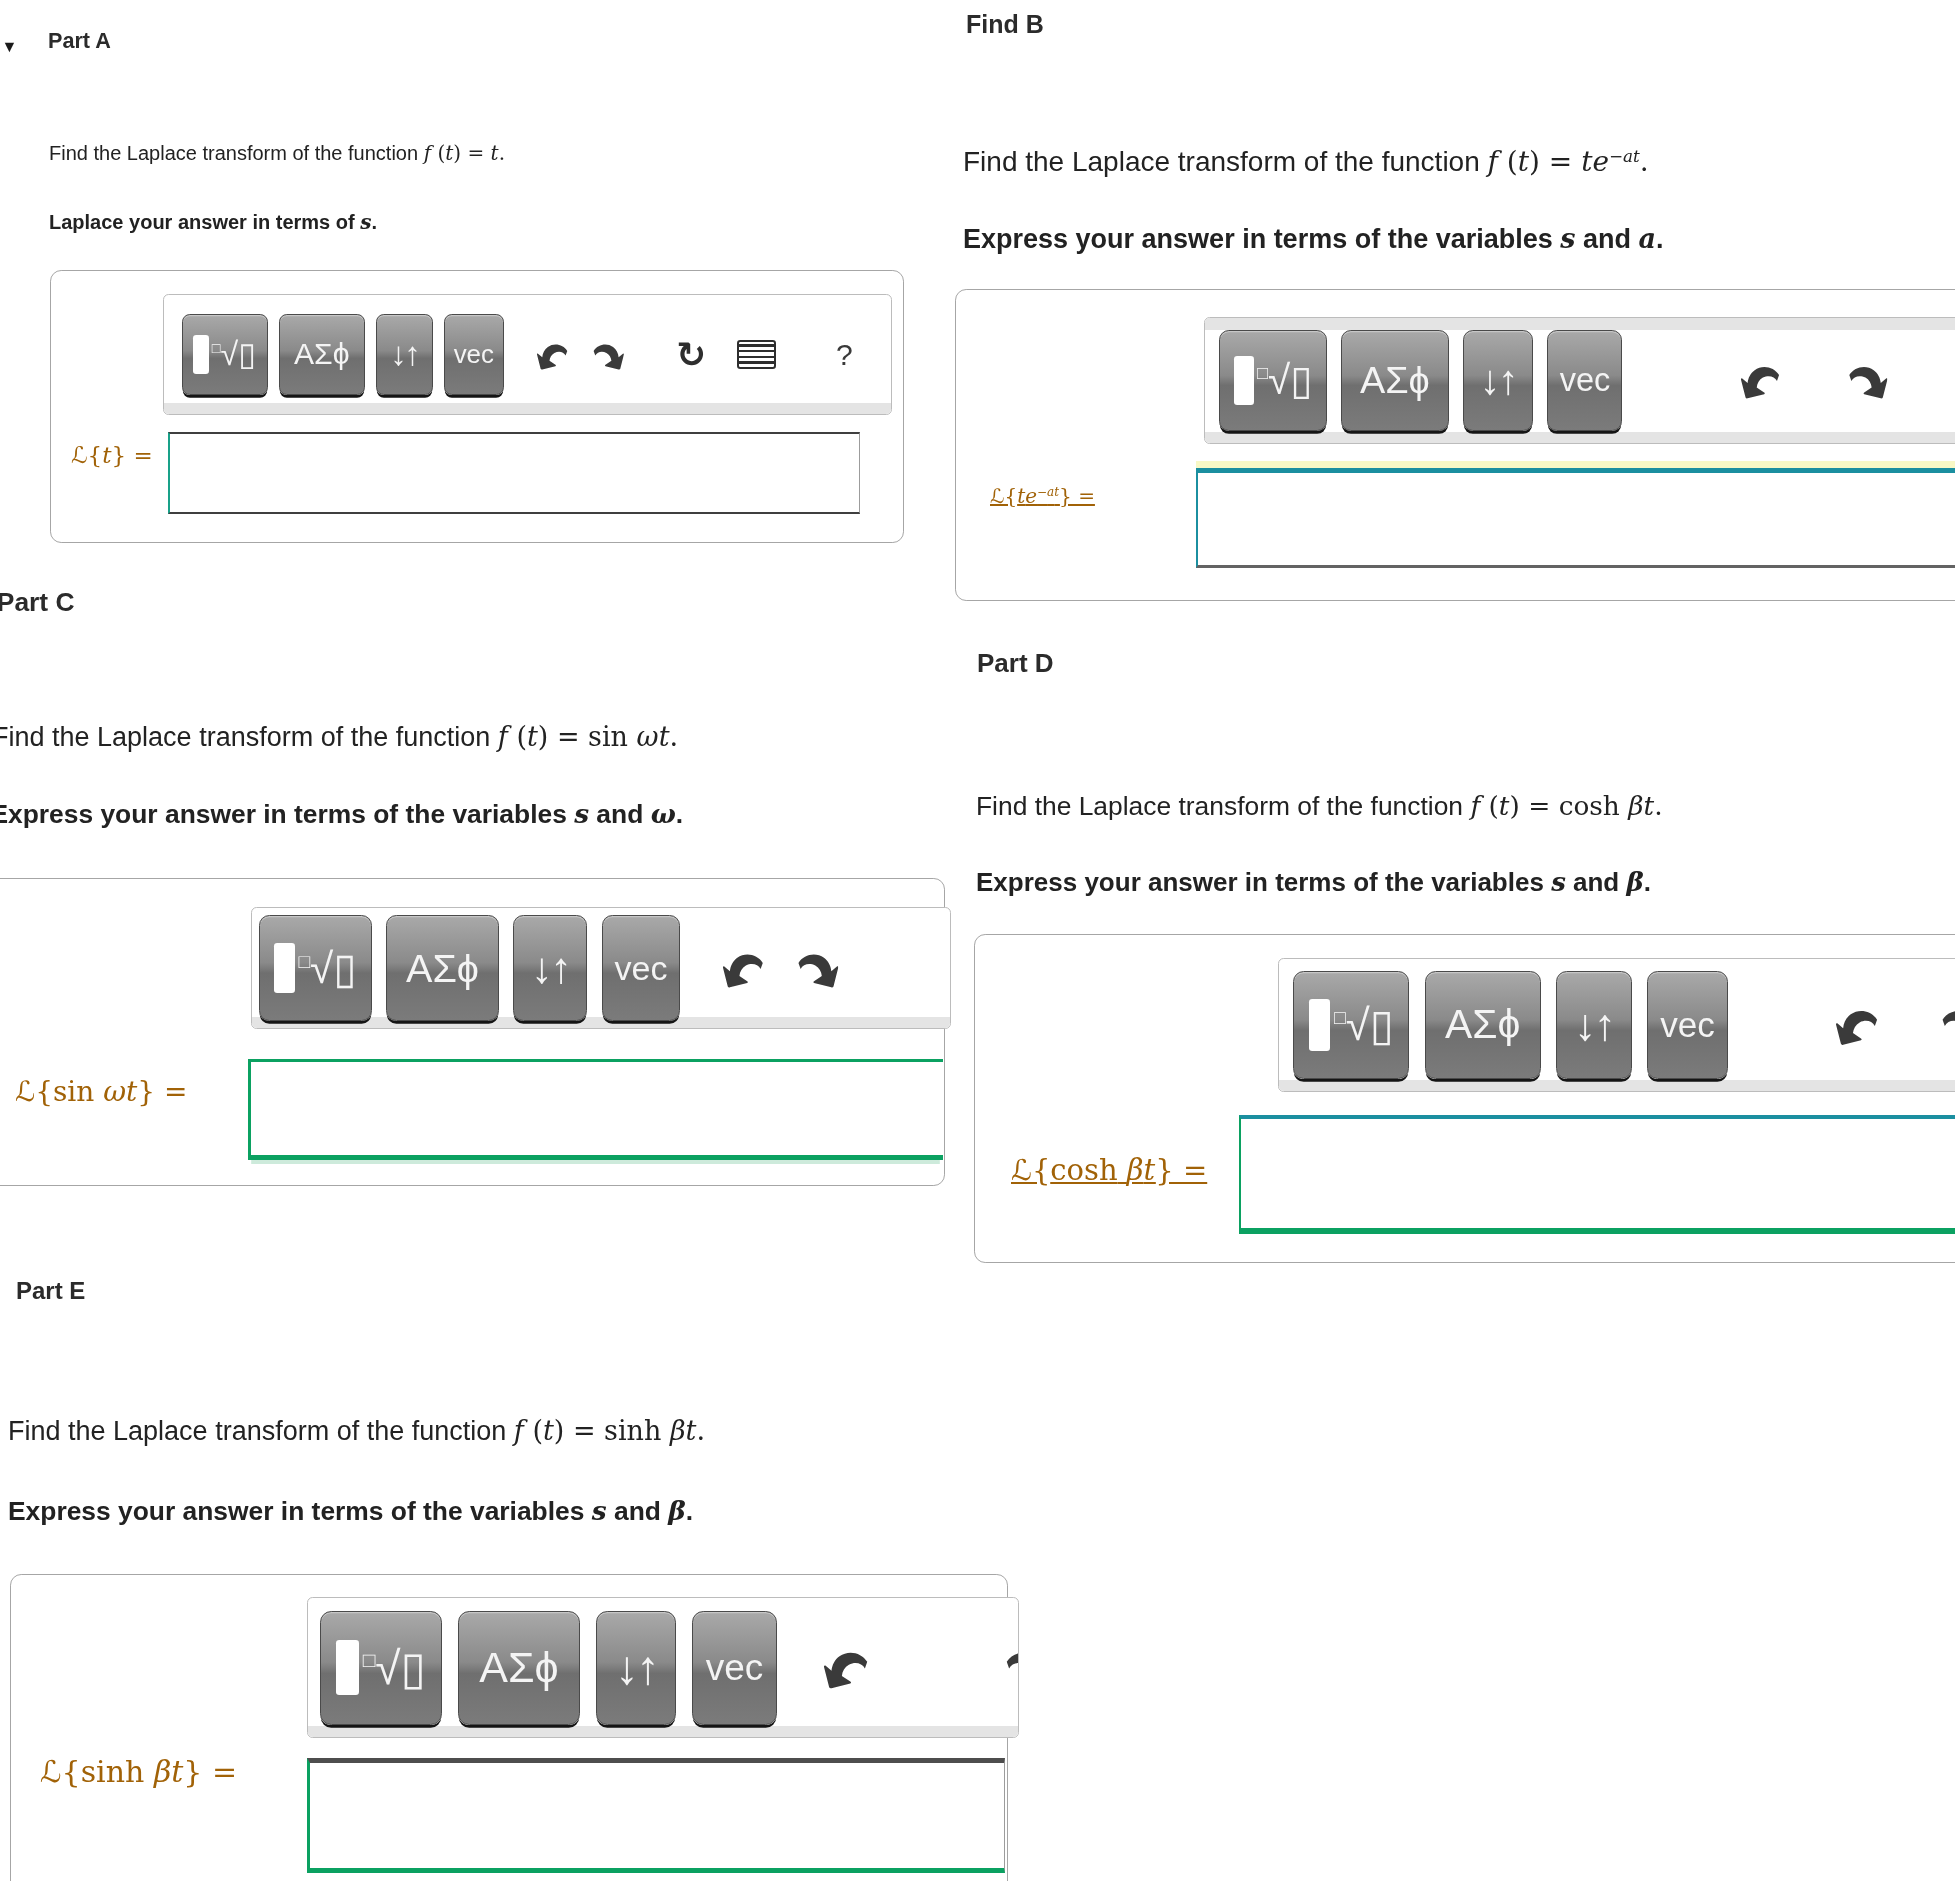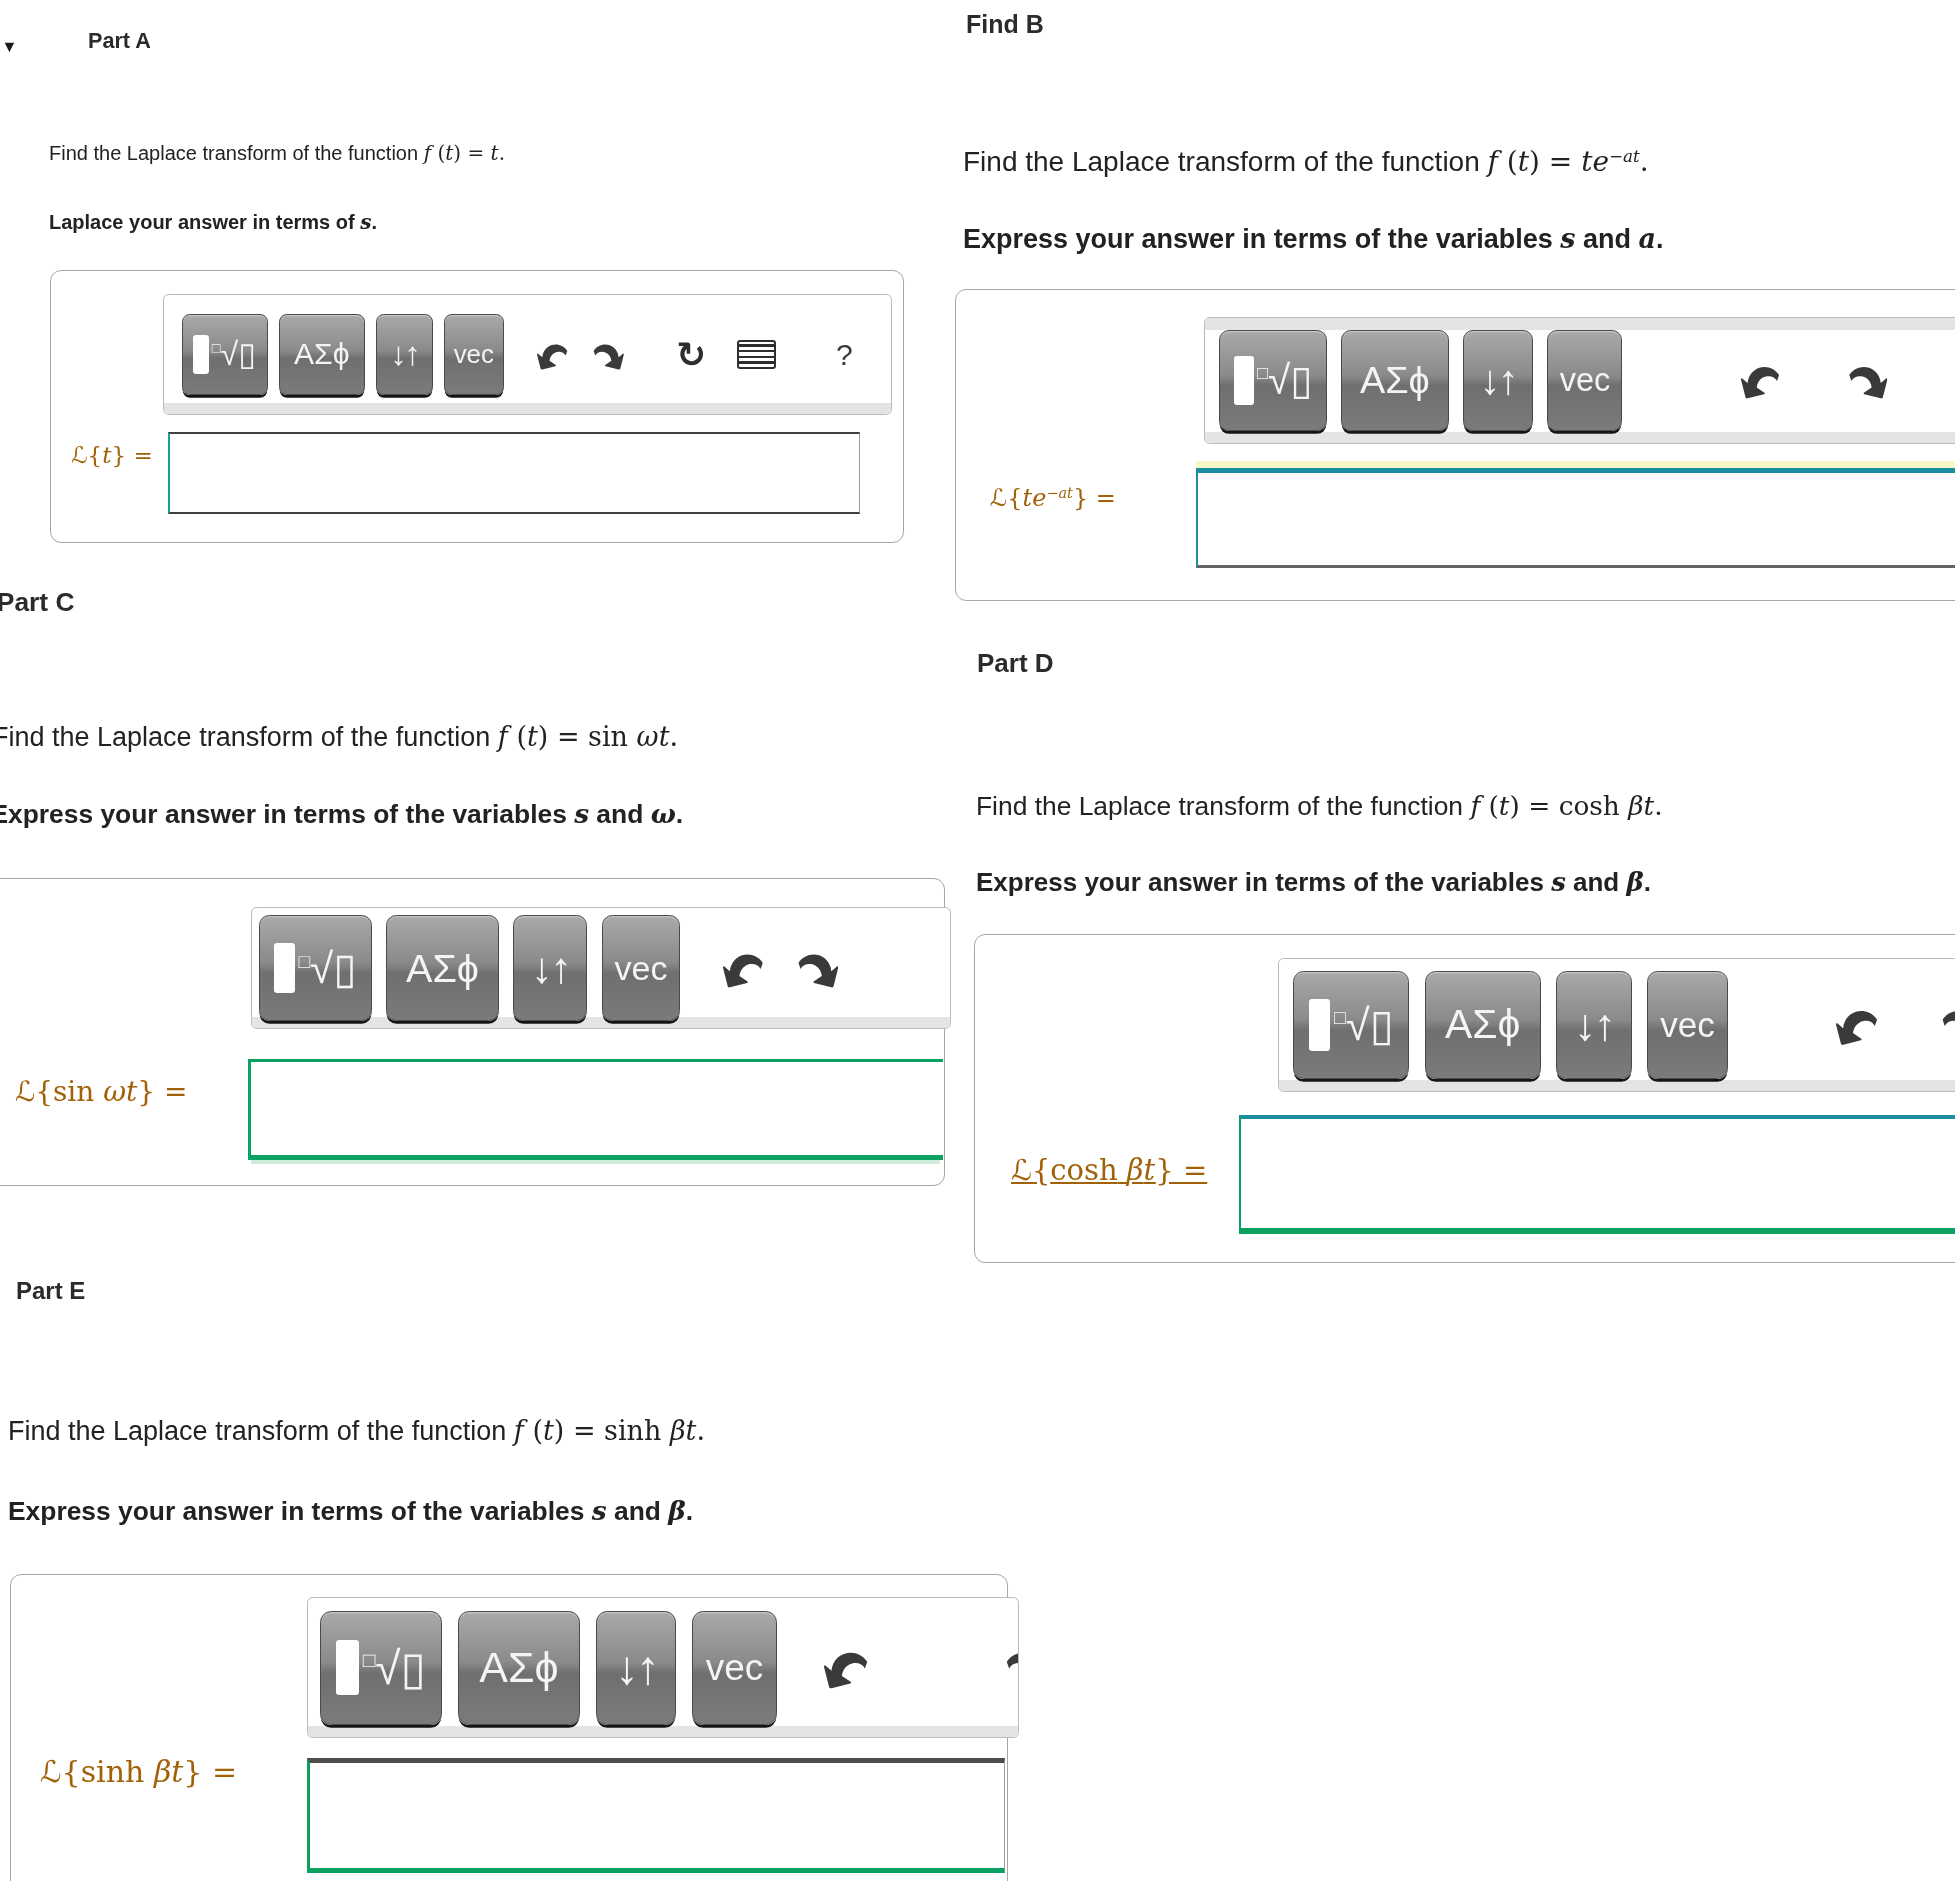--- a/index.html
+++ b/index.html
@@ -49,42 +49,42 @@
        border:2.4px solid #2e2e2e;border-radius:3.2px;background:
        repeating-linear-gradient(#fff 0,#fff 2.4px,#2e2e2e 2.4px,#2e2e2e 4.8px,#fff 4.8px,#fff 5.6px);}
   .help{font-size:calc(43px*var(--bs));color:#3a3a3a;margin-left:calc(52px*var(--bs));
         font-family:"Liberation Sans",sans-serif;}
   .eqinput{position:absolute;background:#fff;box-sizing:border-box;outline:none;
            font-size:28px;padding:0 8px;font-family:"DejaVu Serif",serif;}
   .ystrip{position:absolute;background:#f8f8c6;}
 
   
   #paTri{left:1.6px;top:38px;font-size:16px;}
-  #paHdr{left:48px;top:28px;font-size:21.6px;margin-left:40px;}
+  #paHdr{left:48px;top:28px;font-size:21.6px;}
   #paQ{left:49px;top:141px;font-size:20px;}
   #paE{left:49px;top:210px;font-size:20px;}
   #paBox{left:50px;top:270px;width:852px;height:271px;}
   #paTb{left:163px;top:294px;width:709px;height:119px;--bs:.70;padding-left:17.6px;}
   #paTb .reset{margin-left:52px;}
   #paTb .help{margin-left:60px;}
   #paLbl{left:71px;top:442px;font-size:23px;}
   #paIn{left:168px;top:432px;width:692px;height:82px;
         border-top:2.4px solid #3f3f3f;border-bottom:2.4px solid #3f3f3f;
         border-left:2.4px solid #19a189;border-right:1.2px solid #9c9c9c;}
 
   
   #pbHdr{left:966px;top:10.4px;font-size:25px;}
   #pbQ{left:963px;top:145px;font-size:28px;}
   #pbE{left:963px;top:223px;font-size:27px;}
   #pbBox{left:955px;top:289px;width:1081px;height:310px;}
   #pbTb{left:1204px;top:317px;width:793px;height:125px;--bs:.88;padding-left:14.4px;}
   #pbTb .swoosh{margin-left:104px;}
   #pbTb .swoosh.flip{margin-left:64px;}
   #pbStrip{left:1196px;top:461px;width:759px;height:7.2px;}
-  #pbLbl{left:990px;top:484px;font-size:24px;}
+  #pbLbl{left:990px;top:484px;font-size:20px;text-decoration:underline;}
   #pbIn{left:1196px;top:468px;width:759px;height:100px;
         border-top:5.6px solid #1b8fa0;border-left:2.8px solid #1b8fa0;
         border-bottom:3.6px solid #636363;border-right:none;}
 
   
   #pcHdr{left:-3.2px;top:587px;font-size:26.4px;}
   #pcQ{left:-8px;top:721px;font-size:27px;}
   #pcE{left:-9.6px;top:798px;font-size:26.4px;}
   #pcBox{left:-24px;top:878px;width:967px;height:306px;}
   #pcTb{left:251px;top:907px;width:691px;height:120px;--bs:.92;padding-left:7.2px;}

